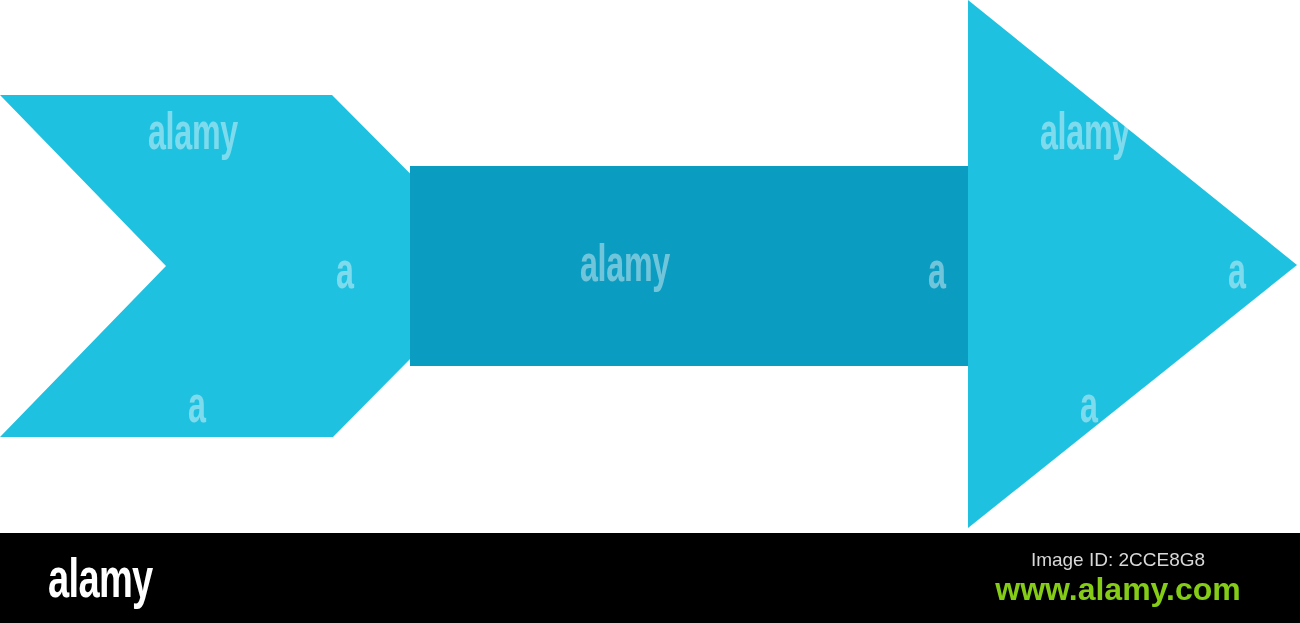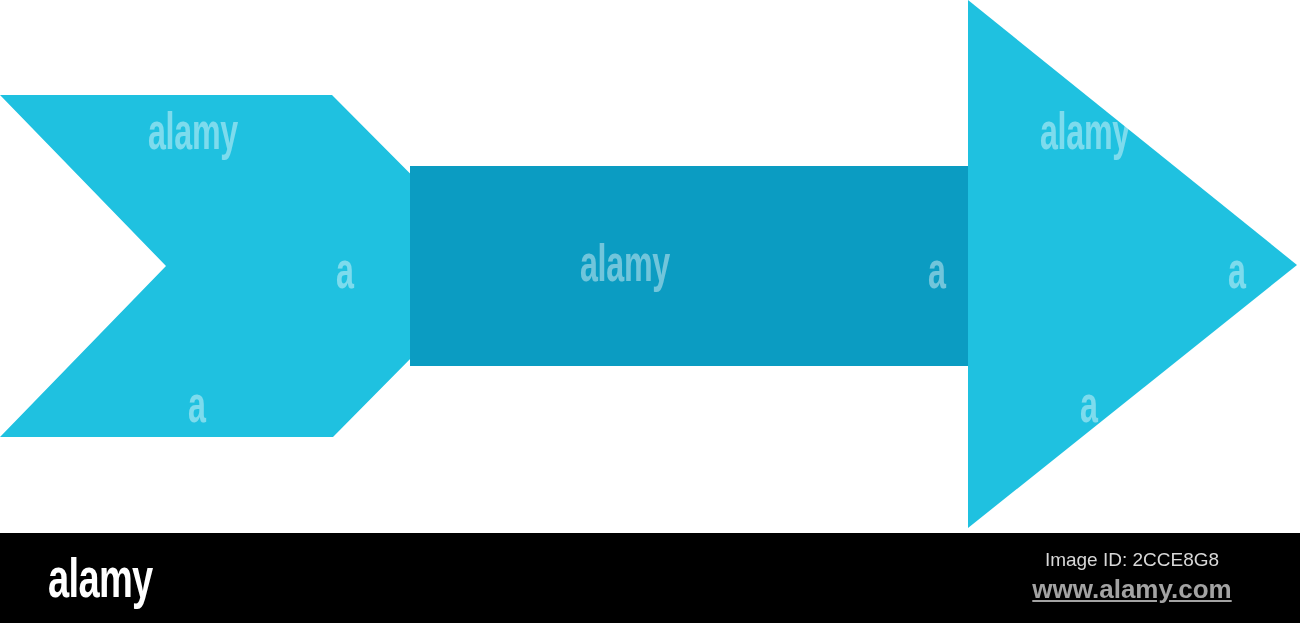--- a/index.html
+++ b/index.html
@@ -71,40 +71,39 @@
     font-weight: 700;
     font-size: 56px;
     line-height: 58px;
     letter-spacing: -1px;
     transform: scaleX(0.68);
     transform-origin: left top;
     white-space: nowrap;
   }
   #footer-right {
     position: absolute;
-    right: 18px;
+    right: 32px;
     top: 14px;
     text-align: center;
     width: 300px;
   }
   #footer-imageid {
     color: #d8d8d8;
     font-family: "Liberation Sans", sans-serif;
     font-size: 19px;
     line-height: 26px;
     white-space: nowrap;
   }
   #footer-url {
-    color: #a3a3a3;
+    color: #84cc16;
     font-family: "Liberation Sans", sans-serif;
     font-weight: 700;
-    font-size: 26px;
+    font-size: 32px;
     line-height: 32px;
     white-space: nowrap;
-    text-decoration: underline;
   }
 </style>
 </head>
 <body>
 
 <div id="stage">
 
   <div id="artwork" style="background: rgb(255, 255, 255);">
     <svg viewBox="0 0 1300 533" preserveAspectRatio="none">
       <rect x="0" y="0" width="1300" height="533" fill="#ffffff"></rect>

